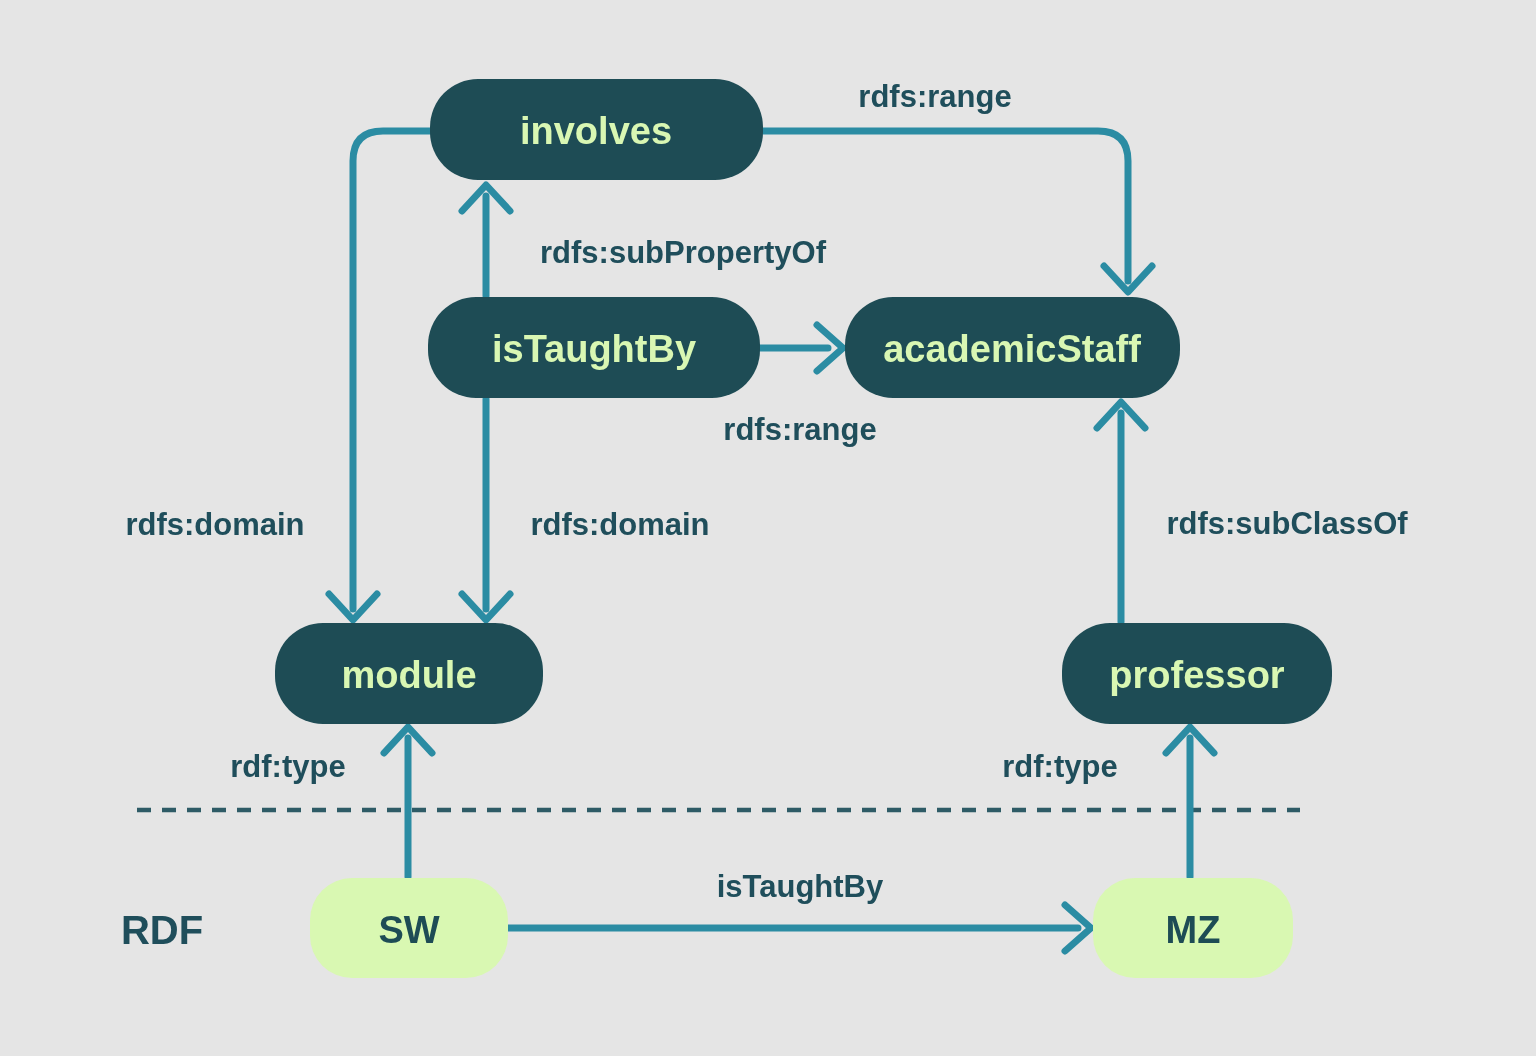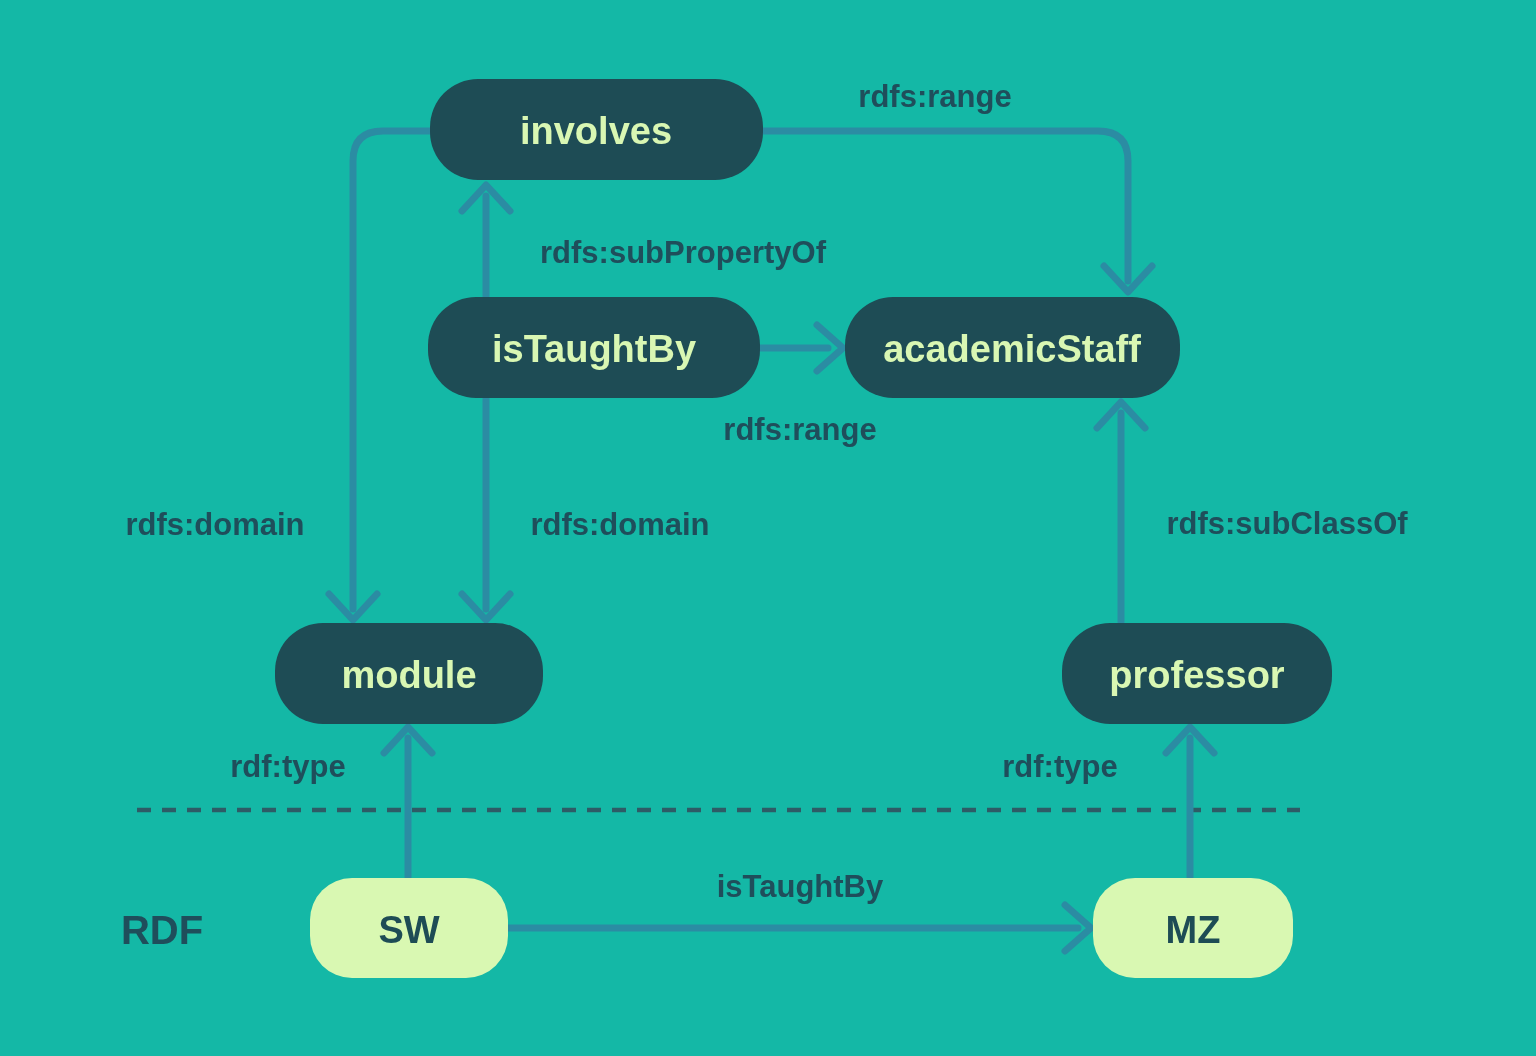--- a/index.html
+++ b/index.html
@@ -1,16 +1,16 @@
 <!DOCTYPE html>
 <html><head>
 <meta charset="utf-8">
 <style>
   html,body { margin:0; padding:0; background:#ffffff; }
-  .stage { width:1536px; height:1056px; position:relative; background:#14b8a6; }
+  .stage { width:1536px; height:1056px; position:relative; background:#e5e5e5; }
   svg { display:block; }
   .edge { fill:none; stroke-width:7; stroke-linecap:round; stroke-linejoin:round; }
   .dashed-line { fill:none; stroke-width:4.5; stroke-dasharray:14 11; stroke-linecap:butt; }
   .node-label   { font:700 38px "Liberation Sans", sans-serif; fill:#d9f7b3; text-anchor:middle; dominant-baseline:central; }
   .instance-label { font:700 38px "Liberation Sans", sans-serif; fill:#1e4c55; text-anchor:middle; dominant-baseline:central; }
   .edge-label   { font:700 31px "Liberation Sans", sans-serif; fill:#1f4e5b; text-anchor:middle; dominant-baseline:central; }
   .layer-label  { font:700 40px "Liberation Sans", sans-serif; fill:#1f4e5b; text-anchor:middle; dominant-baseline:central; }
 </style>
 </head>
 <body>

